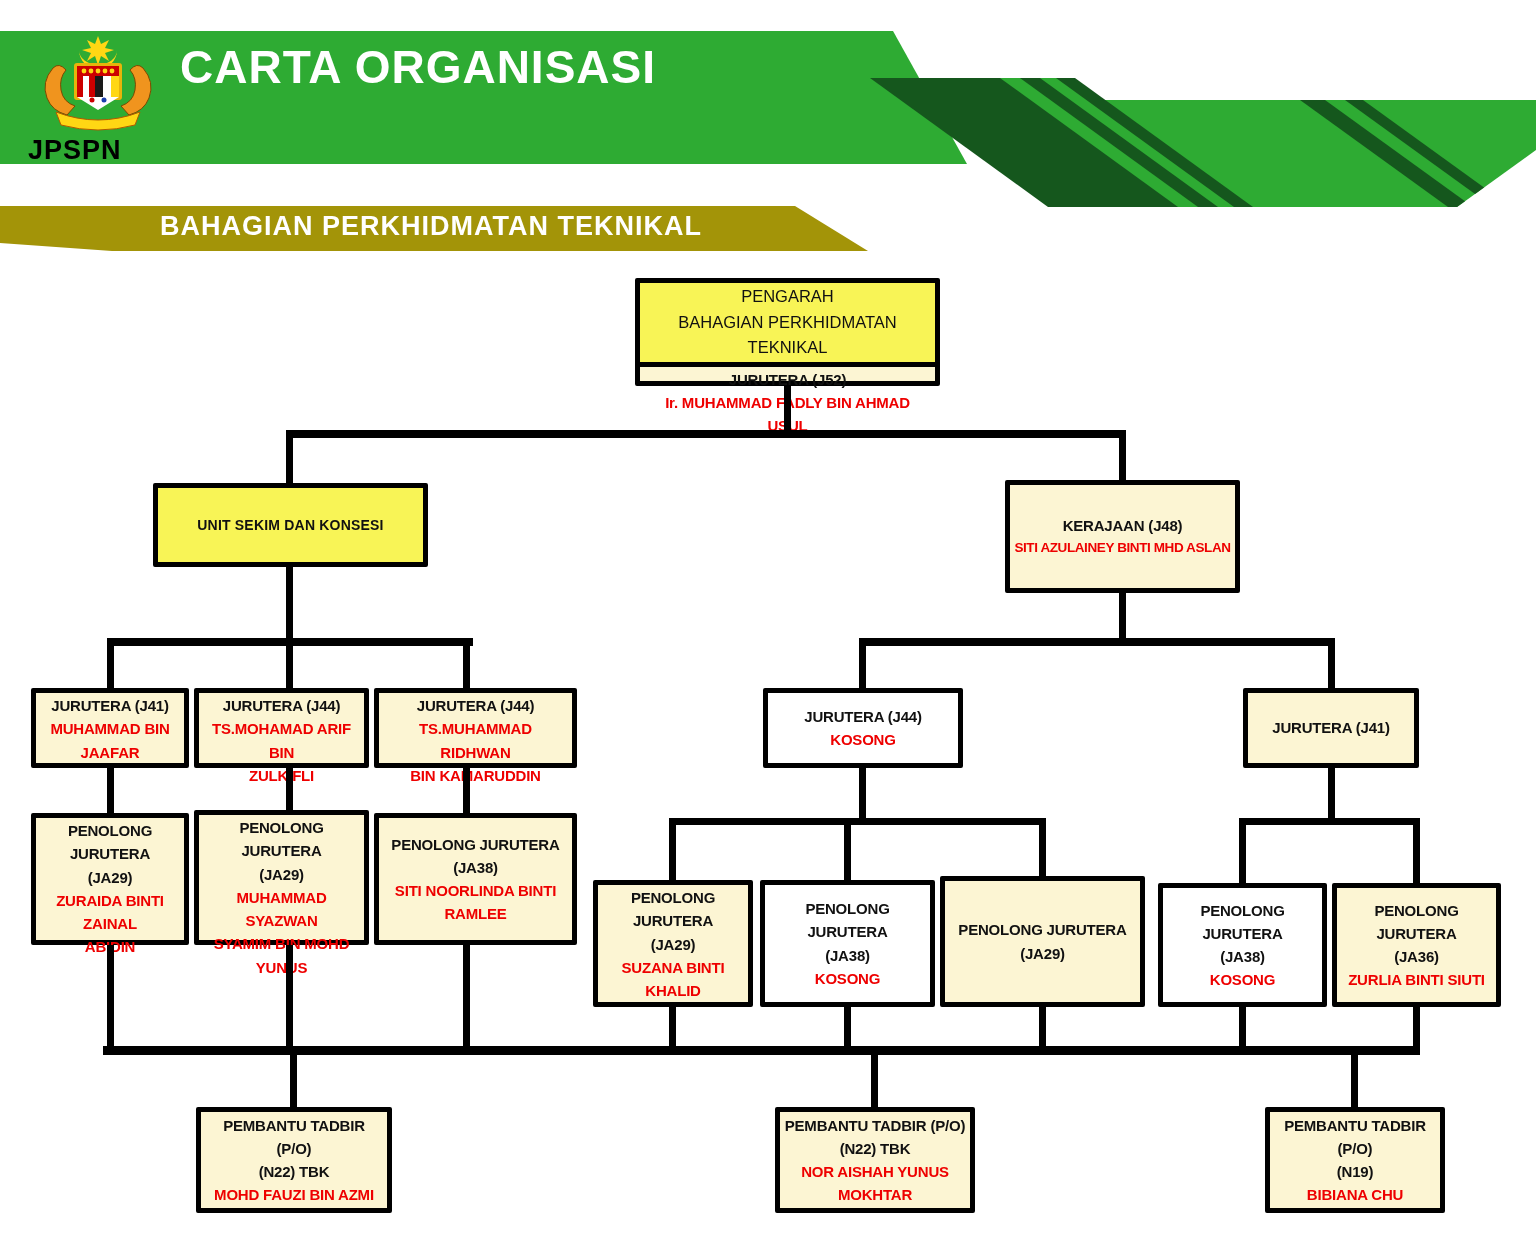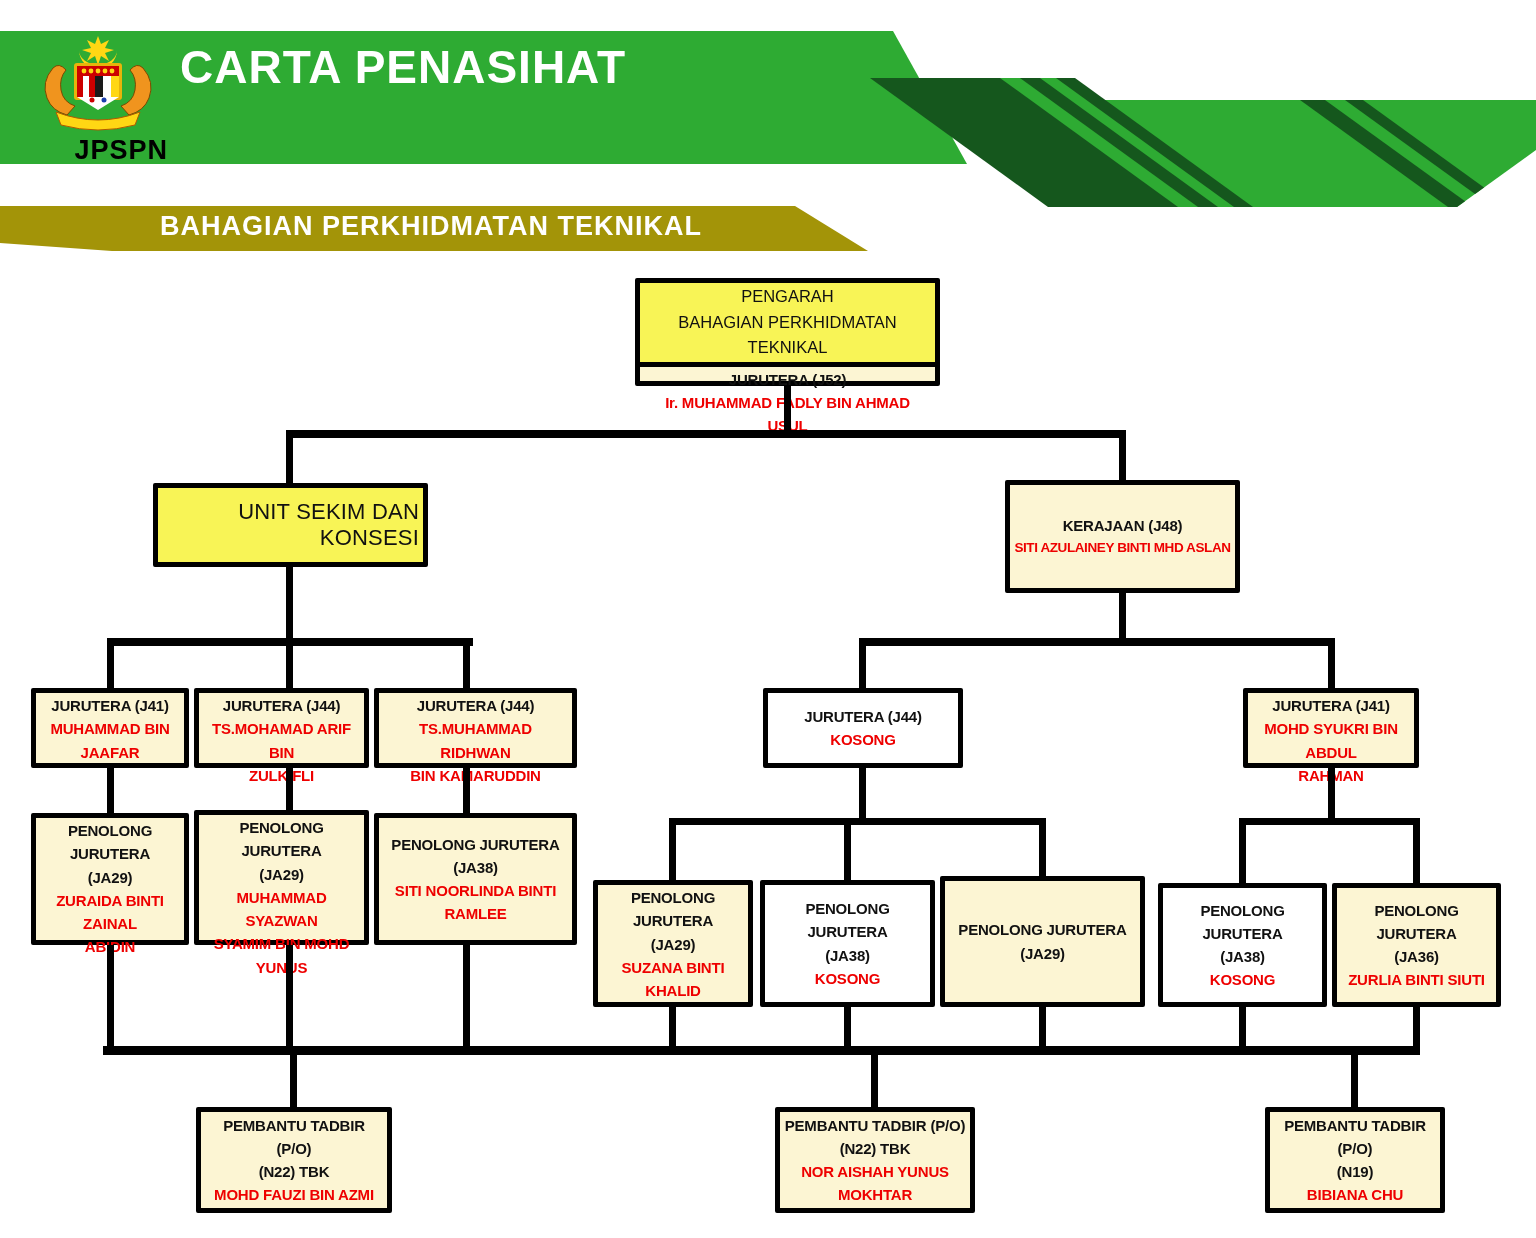--- a/index.html
+++ b/index.html
@@ -13,35 +13,35 @@
   svg{display:block}
   .f-green{fill:var(--green)} .f-dark{fill:var(--darkgreen)} .f-olive{fill:var(--olive)}
 
   
   .h-title{position:absolute;left:180px;top:40px;color:#fff;font-size:46px;font-weight:bold;
            letter-spacing:1px;white-space:nowrap;}
   .h-sub{position:absolute;left:182px;color:#fff;font-weight:bold;font-size:25px;
          letter-spacing:0.6px;white-space:nowrap;}
   .h-sub1{top:88px} .h-sub2{top:118px}
   .logo-wrap{position:absolute;left:28px;top:36px;width:140px;height:130px;}
-  .logo-text{position:absolute;left:0;top:99px;width:140px;text-align:right;color:#000;
+  .logo-text{position:absolute;left:0;top:99px;width:140px;text-align:left;color:#000;
              font-size:27px;font-weight:bold;letter-spacing:1px;}
   .banner-label{position:absolute;left:160px;top:211px;color:#fff;font-size:27px;font-weight:bold;
                 letter-spacing:1px;white-space:nowrap;}
 
   
   .node{position:absolute;box-sizing:border-box;border:5px solid #000;border-radius:2px;
         background:var(--cream);display:flex;flex-direction:column;}
   .node.v-yellow{background:var(--yellow);}
   .node.v-white{background:var(--whitebox);}
   .sect{flex:1;display:flex;flex-direction:column;align-items:center;justify-content:center;
         text-align:center;padding:1px 4px;}
   .sect.head{background:var(--yellow);border-bottom:5px solid #000;}
   .heading{font-weight:normal;color:var(--ink);font-size:16.5px;line-height:1.55;white-space:pre-line;}
-  .unit-label{font-weight:normal;color:var(--ink);font-size:22px;letter-spacing:0.2px;text-align:right;}
+  .unit-label{font-weight:bold;color:var(--ink);font-size:14px;letter-spacing:0.2px;text-align:right;}
   .up-heading{font-size:17px;}
   .grade{font-weight:bold;color:var(--ink);font-size:15px;line-height:1.55;white-space:pre-line;
          letter-spacing:-0.2px;}
   .pname{font-weight:bold;color:var(--red);font-size:15px;line-height:1.55;white-space:pre-line;
          letter-spacing:-0.2px;}
   .pname.tight{font-size:13.5px;letter-spacing:-0.4px;}
   .connector{position:absolute;background:#000;}
 </style>
 </head>
 <body>
@@ -96,21 +96,21 @@
       <rect x="83" y="40" width="8" height="21" fill="#FFD714"></rect>
       <path fill="#FFFFFF" d="M49 61 L91 61 L70 74 Z"></path>
       <circle cx="64" cy="64" r="2.5" fill="#CC0000"></circle>
         <circle cx="76" cy="64" r="2.5" fill="#1A3FAE"></circle>
 
       <path fill="#FFD714" stroke="#B05A00" stroke-width="1" d="M28 76 Q70 92 112 76 L107 89 Q70 99 33 89 Z"></path>
     </svg>
     <div class="logo-text">JPSPN</div>
   </div>
 
-  <div class="h-title">CARTA PENASIHAT</div>
+  <div class="h-title">CARTA ORGANISASI</div>
   <div class="banner-label">BAHAGIAN PERKHIDMATAN TEKNIKAL</div>
 
   <div class="node" style="left:635px;top:278px;width:305px;height:108px">
     <div class="sect head">
       <div class="heading">PENGARAH
 BAHAGIAN PERKHIDMATAN TEKNIKAL</div>
     </div>
     <div class="sect">
       <div class="grade">JURUTERA (J52)</div>
       <div class="pname">Ir. MUHAMMAD FADLY BIN AHMAD USUL</div>
@@ -154,22 +154,20 @@
 
   <div class="node v-white" style="left:763px;top:688px;width:200px;height:80px">
     <div class="sect">
       <div class="grade">JURUTERA (J44)</div>
       <div class="pname">KOSONG</div>
     </div>
   </div>
   <div class="node" style="left:1243px;top:688px;width:176px;height:80px">
     <div class="sect">
       <div class="grade">JURUTERA (J41)</div>
-      <div class="pname">MOHD SYUKRI BIN ABDUL
-RAHMAN</div>
     </div>
   </div>
 
   <div class="node" style="left:31px;top:813px;width:158px;height:132px">
     <div class="sect">
       <div class="grade">PENOLONG JURUTERA
 (JA29)</div>
       <div class="pname">ZURAIDA BINTI ZAINAL
 ABIDIN</div>
     </div>

